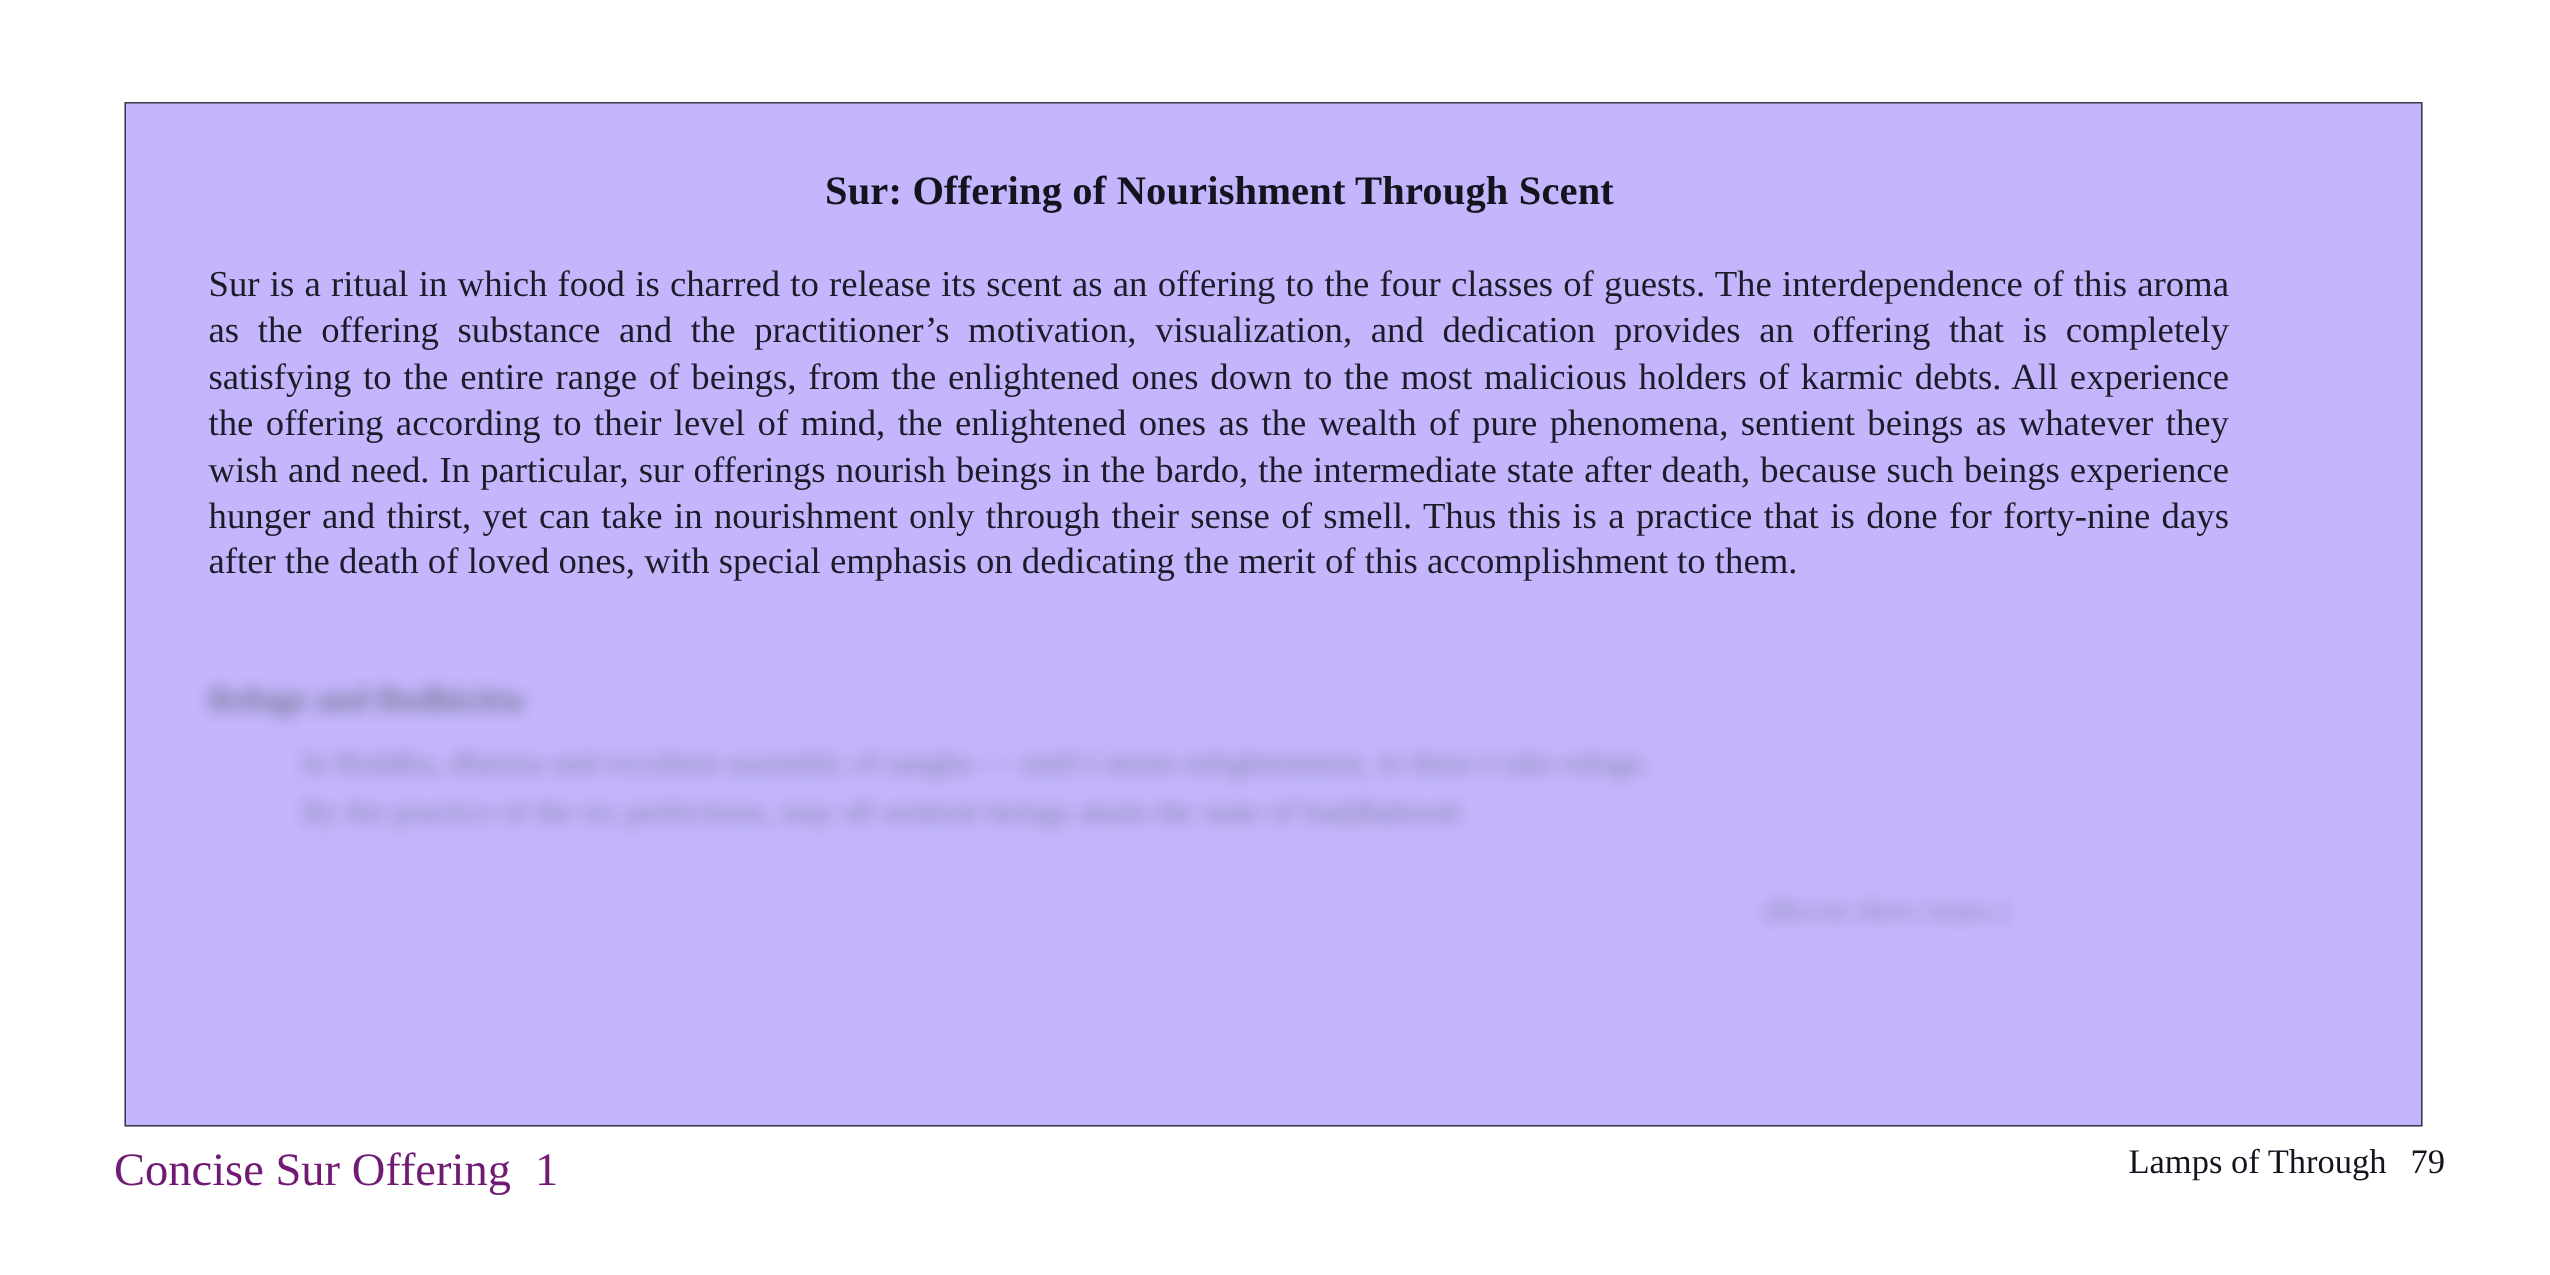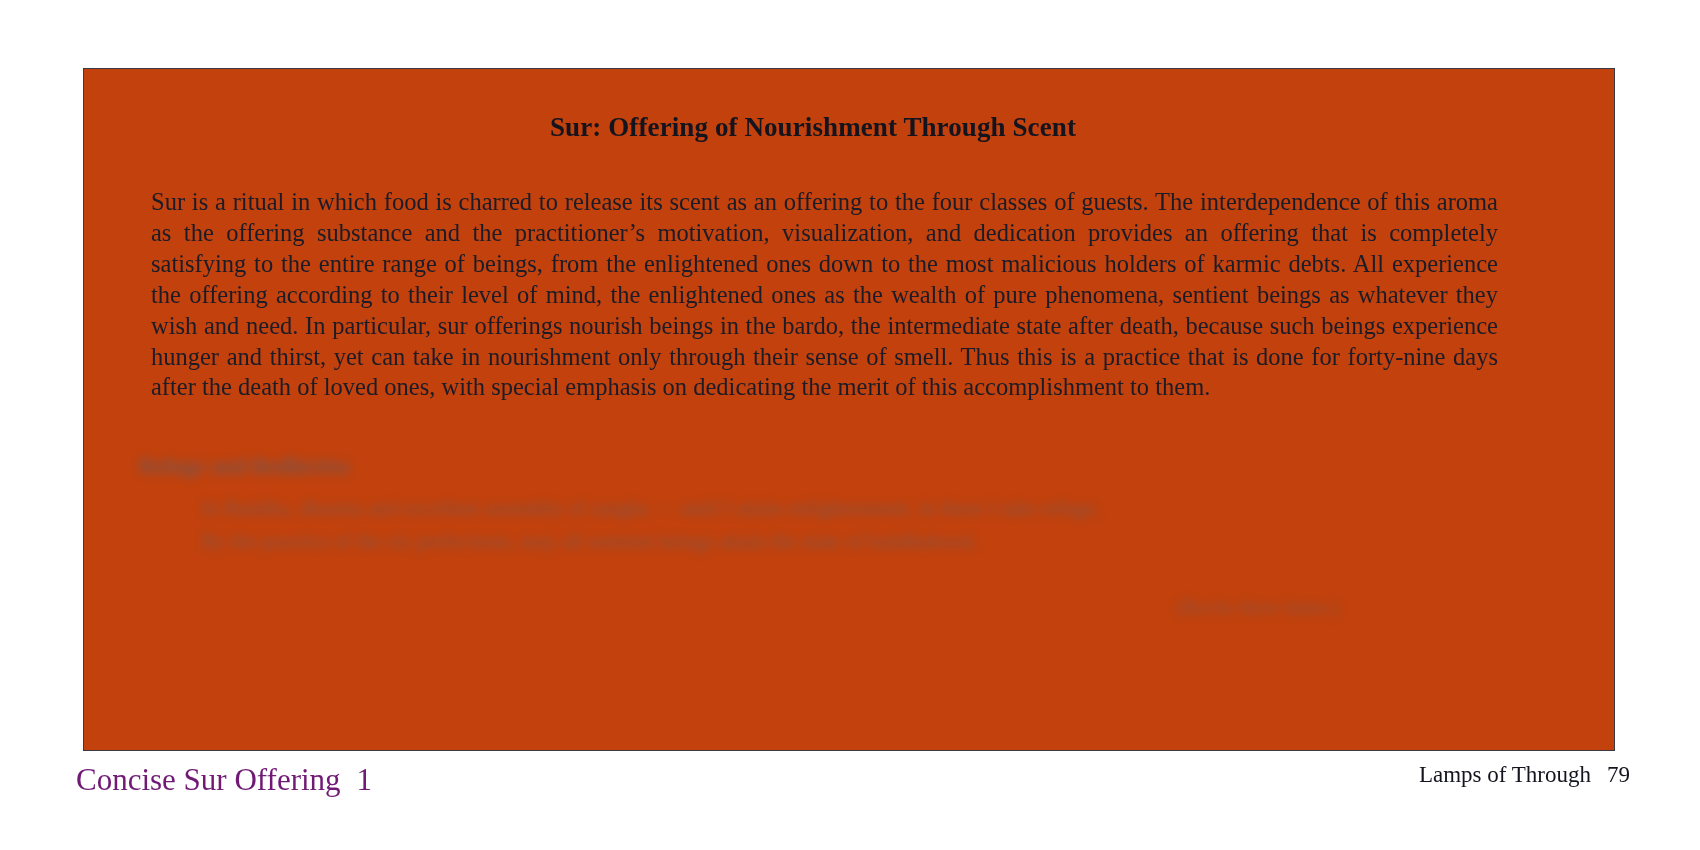--- a/index.html
+++ b/index.html
@@ -24,21 +24,21 @@
 
   
   .page-frame {
     position: absolute;
     left: 83px;
     top: 68px;
     width: 1532px;
     height: 683px;
     border: 1.5px solid #3a3a44;
     box-sizing: border-box;
-    background: #c2410c;
+    background: #c4b5fd;
   }
 
   .frame-inner {
     position: absolute;
     left: 55px;
     top: 0;
     width: 1348px;
     height: 100%;
   }
 
@@ -48,21 +48,21 @@
     padding-top: 43px;
     text-align: center;
     font-size: 27px;
     font-weight: bold;
     letter-spacing: 0.1px;
     color: #14141f;
   }
 
   
   .body-paragraph {
-    margin: 12px;
+    margin: 0;
     padding-top: 32px;
     width: 1347px;
     text-align: justify;
     text-justify: inter-word;
     font-size: 24.5px;
     line-height: 30.9px;
     color: #1c1c28;
     hyphens: none;
   }
 

